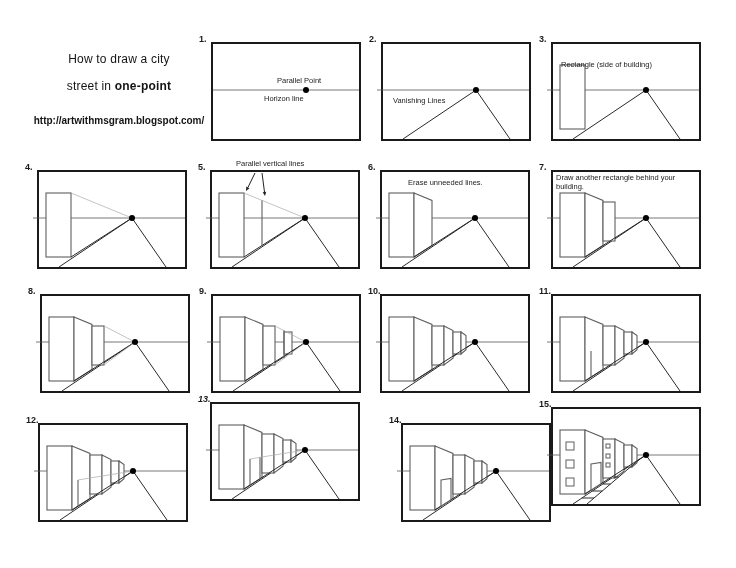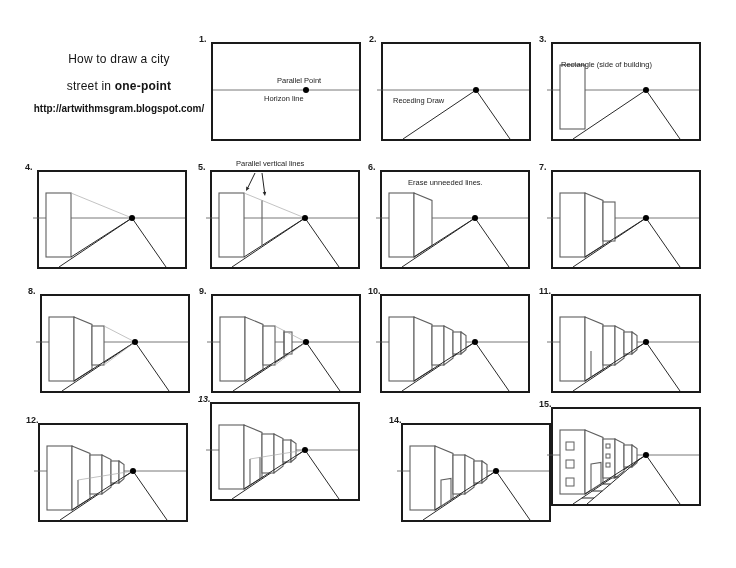--- a/index.html
+++ b/index.html
@@ -4,21 +4,21 @@
 <style>
   html,body{margin:0;padding:0;background:#fff;}
   #sheet{
     position:relative;width:736px;height:568px;background:#ffffff;
     font-family:"Liberation Sans",sans-serif;color:#111;overflow:hidden;
   }
   
   #title-block{position:absolute;left:28px;top:46px;width:182px;text-align:center;}
   .title-line{font-size:12px;line-height:27px;font-weight:500;color:#141414;letter-spacing:.2px;}
   .title-bold{font-weight:800;}
-  #blog-url{font-size:10px;font-weight:700;margin-top:3px;color:#141414;}
+  #blog-url{font-size:10px;font-weight:700;margin-top:15px;color:#141414;}
   
   .panel{position:absolute;width:146px;height:95px;border:2px solid #1a1a1a;background:#fff;}
   .pnum{position:absolute;left:-14px;top:-10px;font-size:9px;font-weight:700;color:#1a1a1a;}
   .art{position:absolute;left:0;top:0;width:146px;height:95px;overflow:visible;display:block;}
   .cap{position:absolute;font-size:7.5px;line-height:1.2;color:#222;white-space:nowrap;}
   .cap.wrap{white-space:normal;}
   
   .hz{stroke:#555;stroke-width:.8;fill:none;}
   .ln{stroke:#2a2a2a;stroke-width:1;fill:none;}
   .gd{stroke:#a9a9a9;stroke-width:.7;fill:none;}
@@ -49,21 +49,21 @@
         <span class="cap" style="left: 64px; top: 32px;">Parallel Point</span>
       </div>
       <div class="panel" style="left: 381px; top: 42px;">
         <span class="pnum">2.</span>
         <svg viewBox="0 0 146 95" class="art">
           <line x1="-6" y1="46" x2="146" y2="46" class="hz"></line>
           <line x1="20" y1="95" x2="93" y2="46" class="ln"></line>
           <line x1="93" y1="46" x2="127" y2="95" class="ln"></line>
           <circle cx="93" cy="46" r="3" class="dot"></circle>
         </svg>
-        <span class="cap" style="left: 10px; top: 52px;">Receding Draw</span>
+        <span class="cap" style="left: 10px; top: 52px;">Vanishing Lines</span>
       </div>
       <div class="panel" style="left: 551px; top: 42px;">
         <span class="pnum">3.</span>
         <svg viewBox="0 0 146 95" class="art">
           <line x1="-6" y1="46" x2="146" y2="46" class="hz"></line>
           <line x1="20" y1="95" x2="93" y2="46" class="ln"></line>
           <line x1="93" y1="46" x2="127" y2="95" class="ln"></line>
           <rect x="7" y="21" width="25" height="64" class="bld f"></rect>
           <circle cx="93" cy="46" r="3" class="dot"></circle>
         </svg>
@@ -117,20 +117,21 @@
         <svg viewBox="0 0 146 95" class="art">
           <line x1="-6" y1="46" x2="146" y2="46" class="hz"></line>
           <line x1="20" y1="95" x2="93" y2="46" class="ln"></line>
           <line x1="93" y1="46" x2="127" y2="95" class="ln"></line>
           <rect x="7" y="21" width="25" height="64" class="bld f"></rect>
           <polygon points="32,21 50,28.4 50,73.5 32,85" class="bld f"></polygon>
           <rect x="50" y="30" width="12" height="39" class="bld f"></rect>
           <line x1="32" y1="85" x2="93" y2="46" class="ln"></line>
           <circle cx="93" cy="46" r="3" class="dot"></circle>
         </svg>
+        <span class="cap wrap" style="left: 3px; top: 1px; width: 141px;">Draw another rectangle behind your building.</span>
       </div>
       <div class="panel" style="left: 40px; top: 294px;">
         <span class="pnum">8.</span>
         <svg viewBox="0 0 146 95" class="art">
           <line x1="-6" y1="46" x2="146" y2="46" class="hz"></line>
           <line x1="20" y1="95" x2="93" y2="46" class="ln"></line>
           <line x1="93" y1="46" x2="127" y2="95" class="ln"></line>
           <rect x="7" y="21" width="25" height="64" class="bld f"></rect>
           <polygon points="32,21 50,28.4 50,73.5 32,85" class="bld f"></polygon>
           <rect x="50" y="30" width="12" height="39" class="bld f"></rect>

